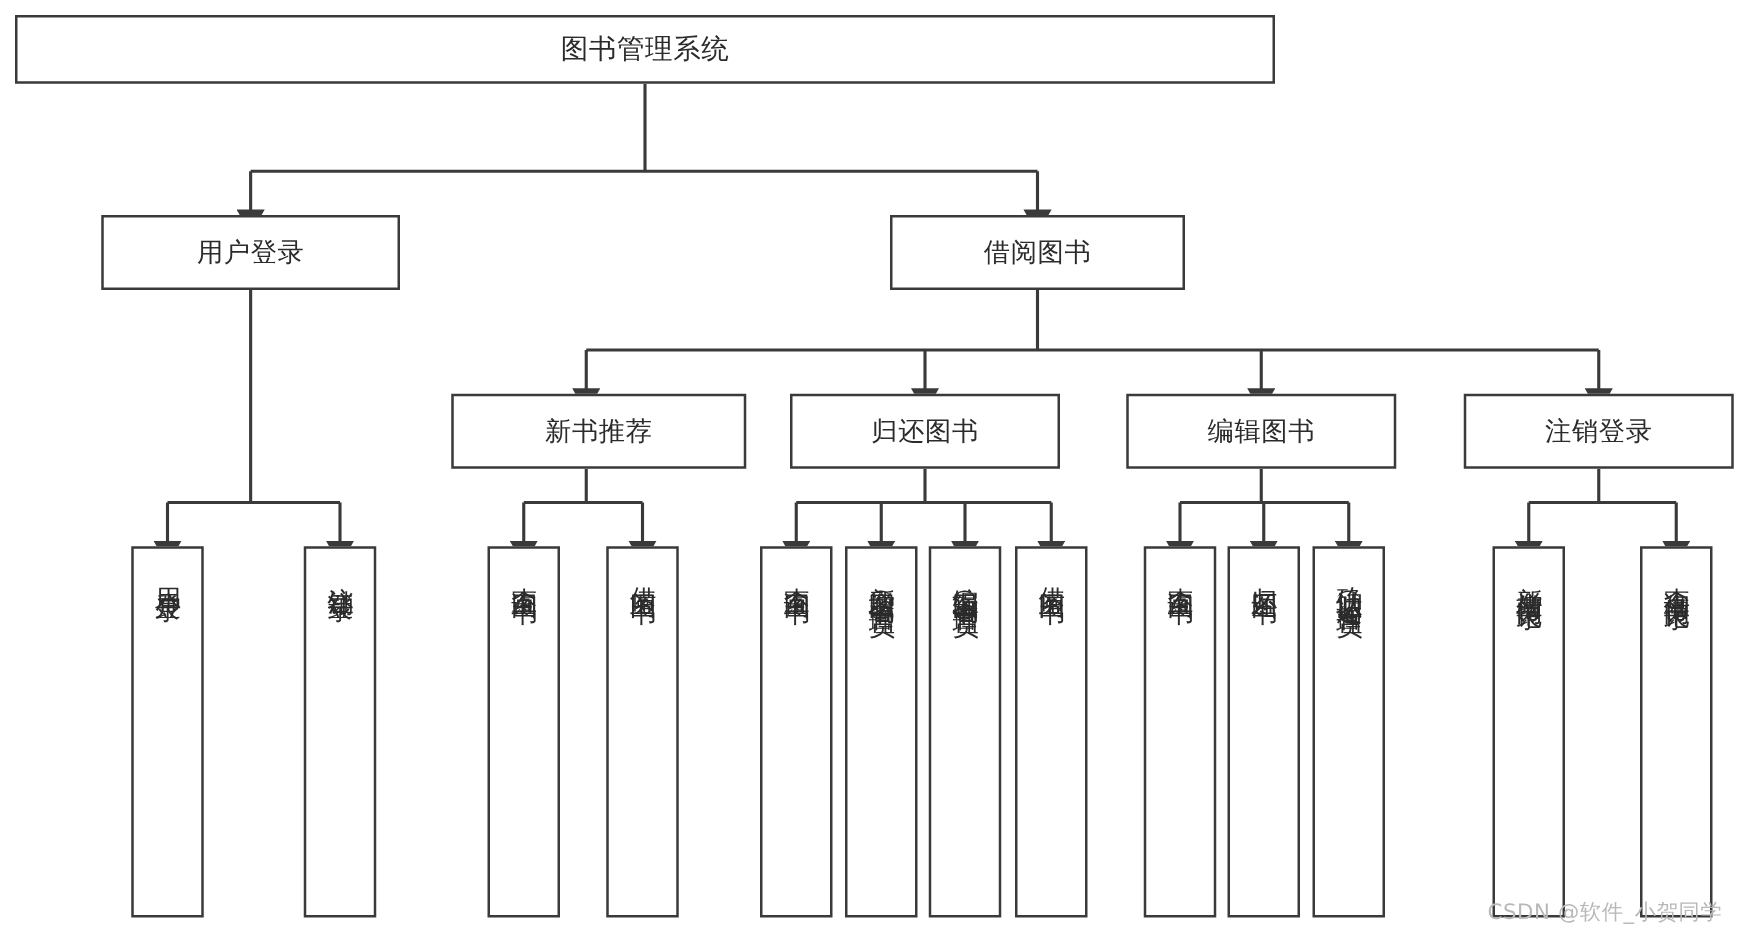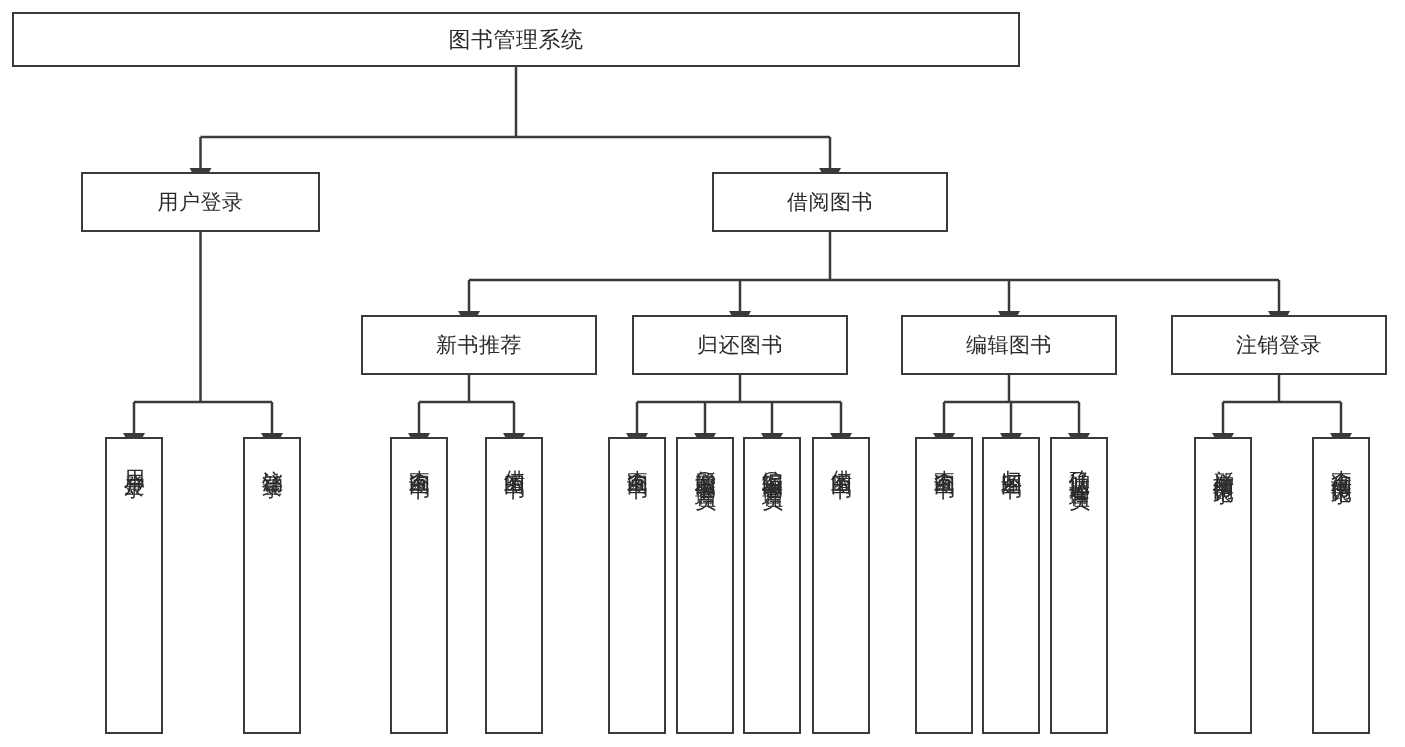--- a/index.html
+++ b/index.html
@@ -174,14 +174,15 @@
         <span class="node-label">确认归还（管理员）</span>
       </div>
       <div class="node leaf" style="left: 1194px; top: 437px; width: 58px; height: 297px;">
         <span class="node-label">新增借阅记录</span>
       </div>
       <div class="node leaf" style="left: 1312px; top: 437px; width: 58px; height: 297px;">
         <span class="node-label">查询借阅记录</span>
       </div>
     </div>
 
+  <div class="watermark" style="left: 1190px; top: 718px;">CSDN @软件_小贺同学</div>
 
 </div>
 
 </body></html>

